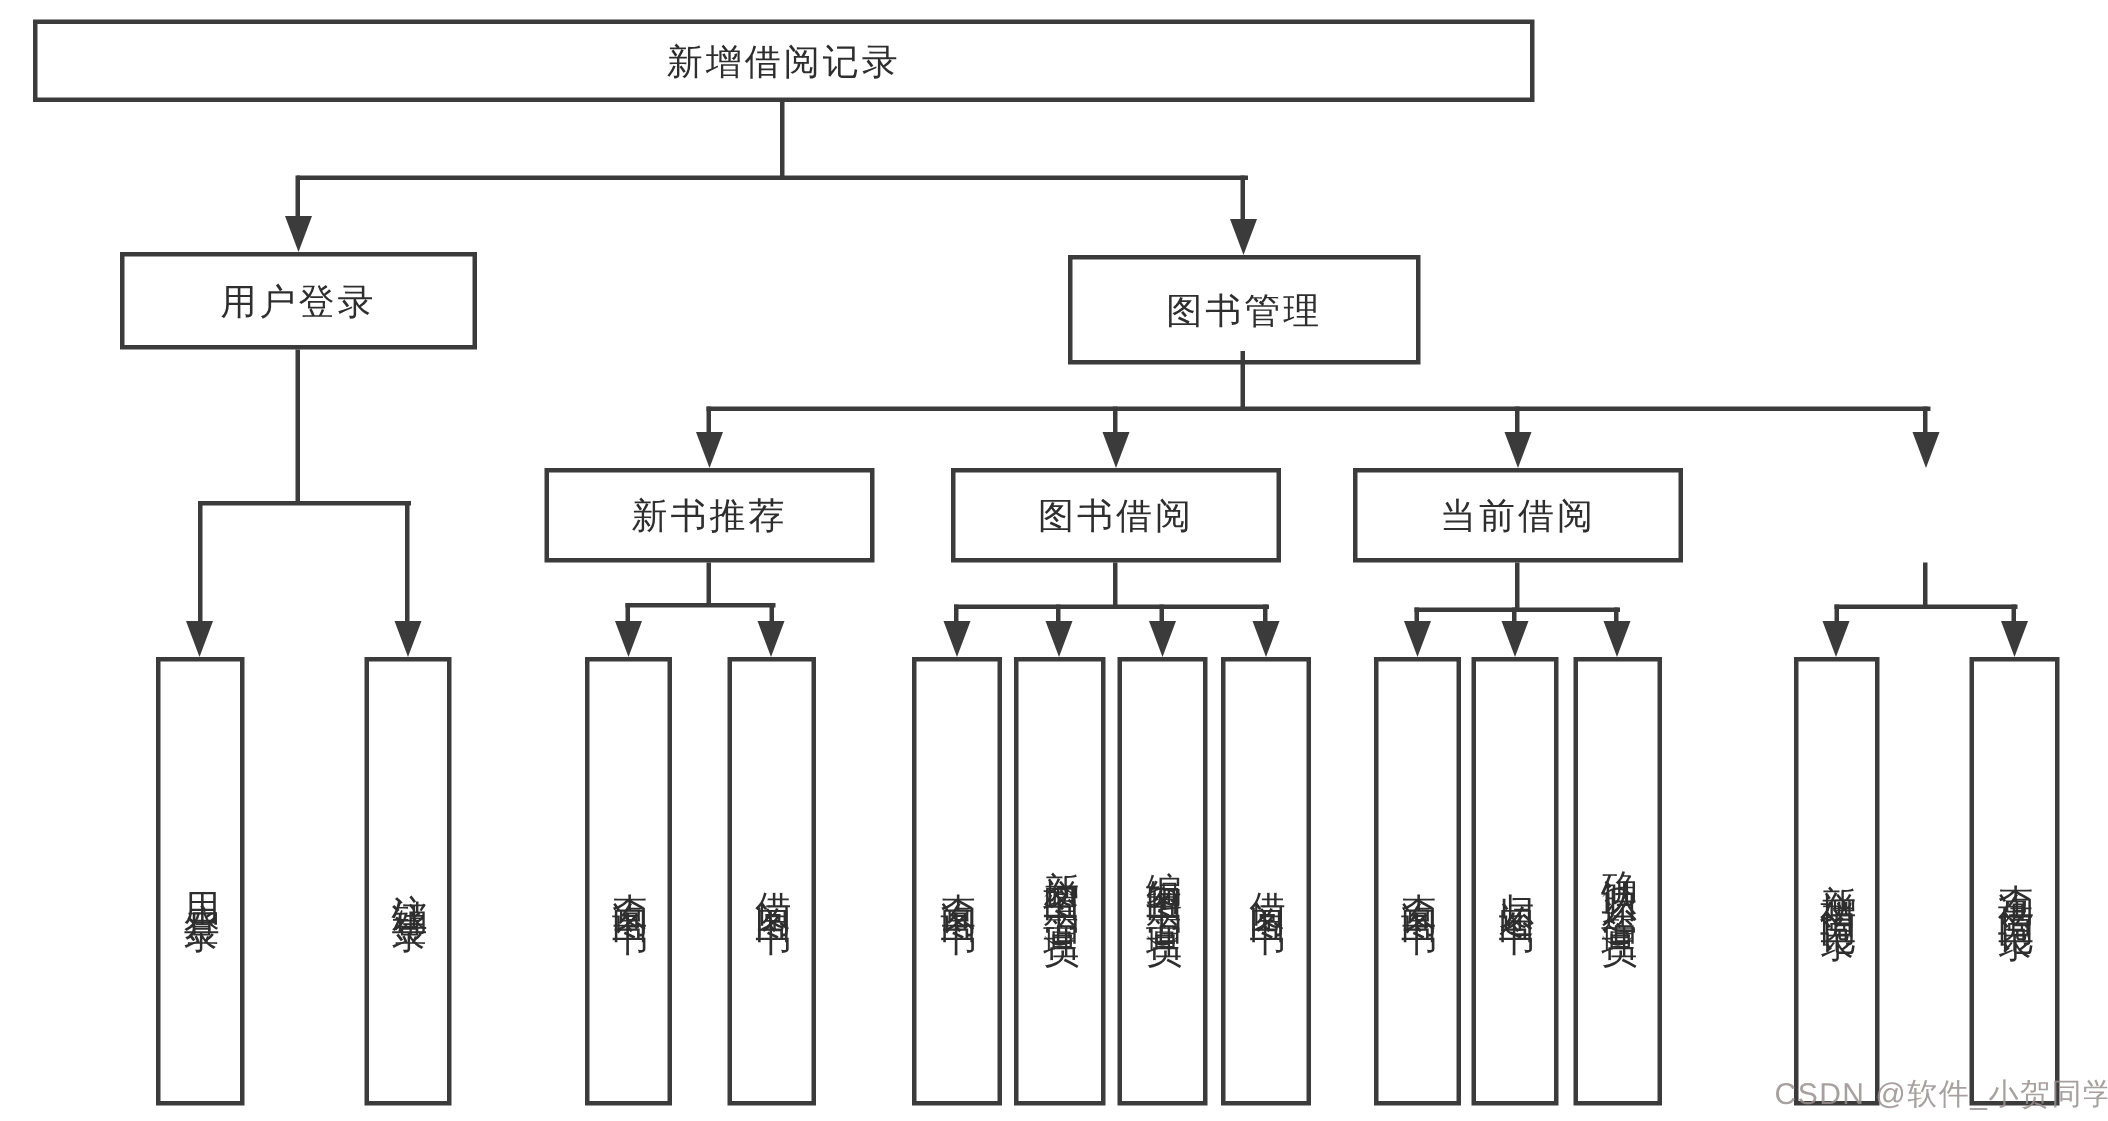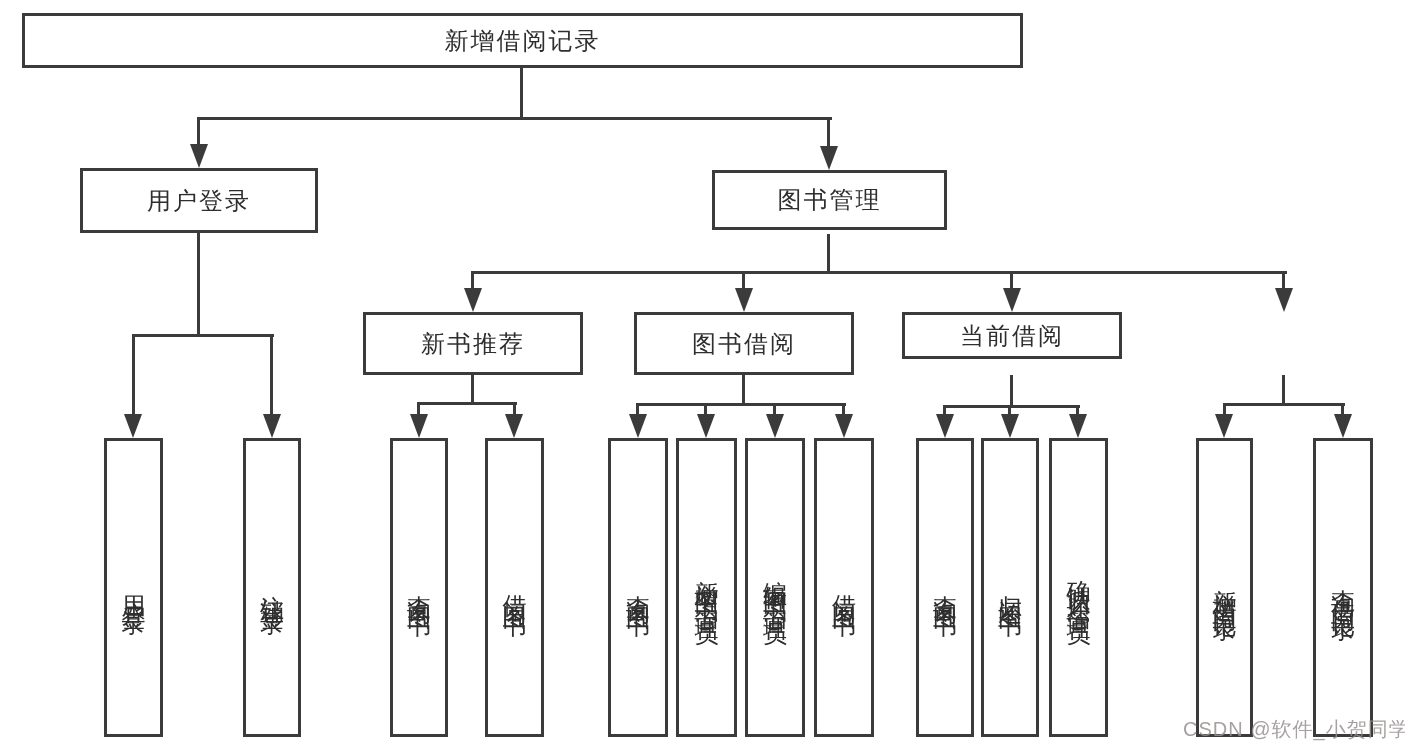--- a/index.html
+++ b/index.html
@@ -56,21 +56,21 @@
   <div class="vline" style="left:520px;top:68px;width:3px;height:51px;"></div>
   <div class="hline" style="left:198px;top:117px;width:634px;height:3px;"></div>
   <div class="vline" style="left:197px;top:117px;width:3px;height:30px;"></div>
   <div class="arrow" style="left:190px;top:144px;"></div>
   <div class="vline" style="left:827px;top:117px;width:3px;height:32px;"></div>
   <div class="arrow" style="left:820px;top:146px;"></div>
 
   <div class="box" style="left:80px;top:168px;width:238px;height:65px;">
     <span>用户登录</span>
   </div>
-  <div class="box" style="left:712px;top:170px;width:235px;height:60px;">
+  <div class="box" style="left:712px;top:170px;width:235px;height:73px;">
     <span>图书管理</span>
   </div>
 
   <div class="vline" style="left:197px;top:233px;width:3px;height:103px;"></div>
   <div class="hline" style="left:132px;top:334px;width:142px;height:3px;"></div>
   <div class="vline" style="left:132px;top:334px;width:3px;height:82px;"></div>
   <div class="arrow" style="left:124px;top:414px;"></div>
   <div class="vline" style="left:270px;top:334px;width:3px;height:82px;"></div>
   <div class="arrow" style="left:263px;top:414px;"></div>
 
@@ -84,21 +84,21 @@
   <div class="arrow" style="left:1003px;top:288px;"></div>
   <div class="vline" style="left:1282px;top:271px;width:3px;height:18px;"></div>
   <div class="arrow" style="left:1275px;top:288px;"></div>
 
   <div class="box" style="left:634px;top:312px;width:220px;height:63px;">
     <span>图书借阅</span>
   </div>
   <div class="box" style="left:363px;top:312px;width:220px;height:63px;">
     <span>新书推荐</span>
   </div>
-  <div class="box" style="left:902px;top:312px;width:220px;height:47px;">
+  <div class="box" style="left:902px;top:312px;width:220px;height:63px;">
     <span>当前借阅</span>
   </div>
 
   <div class="vline" style="left:471px;top:375px;width:3px;height:29px;"></div>
   <div class="hline" style="left:417px;top:402px;width:100px;height:3px;"></div>
   <div class="vline" style="left:417px;top:402px;width:3px;height:14px;"></div>
   <div class="arrow" style="left:410px;top:414px;"></div>
   <div class="vline" style="left:513px;top:402px;width:3px;height:14px;"></div>
   <div class="arrow" style="left:505px;top:414px;"></div>
 

